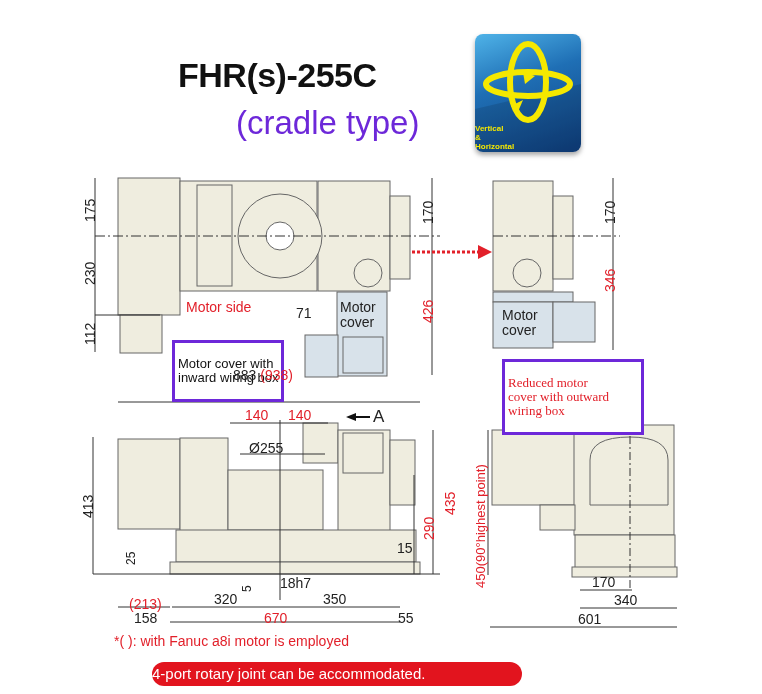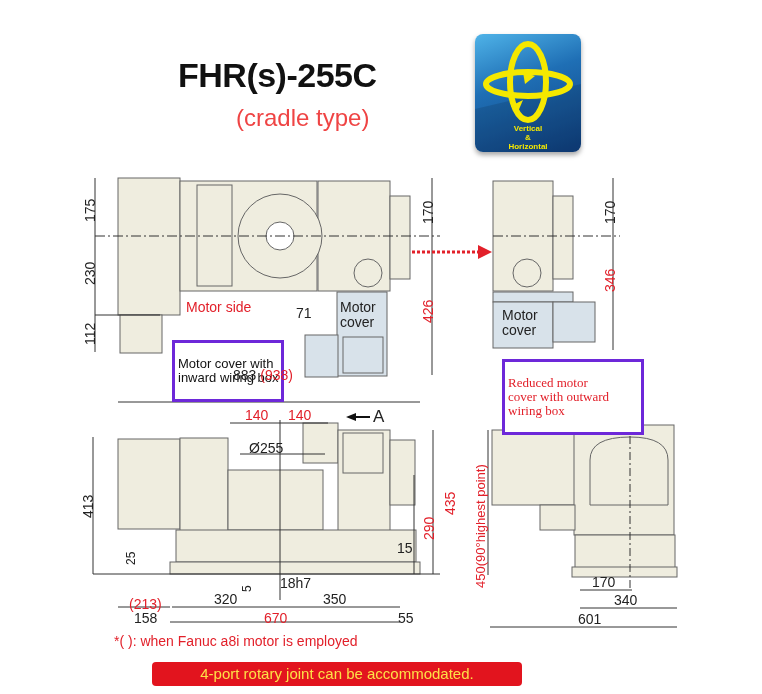--- a/index.html
+++ b/index.html
@@ -1,29 +1,29 @@
 <!DOCTYPE html>
 <html><head>
 <meta charset="utf-8">
 <style>
   html, body { margin:0; padding:0; background:#ffffff; }
   body { width:762px; height:694px; position:relative; overflow:hidden; font-family:"Liberation Sans", sans-serif; }
   .title { position:absolute; left:178px; top:56px; font-size:34px; font-weight:bold; color:#111; letter-spacing:-0.5px; }
-  .subtitle { position:absolute; left:236px; top:104px; font-size:24px; color:#ef4444; }
+  .subtitle { position:absolute; left:236px; top:104px; font-size:33px; color:#6d28d9; }
   .badge { position:absolute; left:475px; top:34px; width:106px; height:118px; border-radius:8px;
            background:linear-gradient(160deg,#4fb3e8 0%,#1f6fb5 40%,#0f3f7f 100%); box-shadow:0 3px 5px rgba(0,0,0,.35); overflow:hidden; }
-  .badge-text { position:absolute; left:0; width:100%; text-align:center; color:#f5e800; font-size:8px; font-weight:bold; line-height:9px; }
+  .badge-text { position:absolute; left:0; width:100%; color:#f5e800; font-size:8px; font-weight:bold; line-height:9px; }
   .lbl { position:absolute; font-size:14px; color:#222; white-space:nowrap; }
   .red { color:#e2202a; }
   .vert { transform-origin:left top; transform:rotate(-90deg); }
   .boxlbl { position:absolute; border:3px solid #6d28d9; background:#fff; font-size:13px; line-height:14px; padding:14px 3px; color:#111; }
   .boxlbl.redbox { color:#e2202a;font-family:Liberation Serif, serif; }
   .note { position:absolute; left:114px; top:633px; font-size:14px; color:#e2202a; }
-  .pill { position:absolute; left:152px; top:662px; width:370px; height:24px; border-radius:4px; background:#e2141e; color:#fde047;
-          font-size:15px; text-align:center; line-height:24px; }
+  .pill { position:absolute; left:152px; top:662px; width:370px; height:24px; border-radius:12px; background:#e2141e; color:#ffffff;
+          font-size:15px; line-height:24px; }
   svg { position:absolute; left:0; top:0; }
 </style>
 </head>
 <body>
 
 <div class="title">FHR(s)-255C</div>
 <div class="subtitle">(cradle type)</div>
 
 <div class="badge">
   <svg width="106" height="118">
@@ -149,14 +149,14 @@
 <div class="lbl red" style="left:129px;top:596px">(213)</div>
 <div class="lbl" style="left:134px;top:610px">158</div>
 <div class="lbl red" style="left:264px;top:610px">670</div>
 <div class="lbl" style="left:398px;top:610px">55</div>
 
 <div class="lbl vert red" style="left:473px;top:588px;font-size:13px">450(90°highest point)</div>
 <div class="lbl" style="left:592px;top:574px">170</div>
 <div class="lbl" style="left:614px;top:592px">340</div>
 <div class="lbl" style="left:578px;top:611px">601</div>
 
-<div class="note">*( ): when Fanuc a8i motor is employed</div>
+<div class="note">*( ): with Fanuc a8i motor is employed</div>
 <div class="pill">4-port rotary joint can be accommodated.</div>
 
 </body></html>

